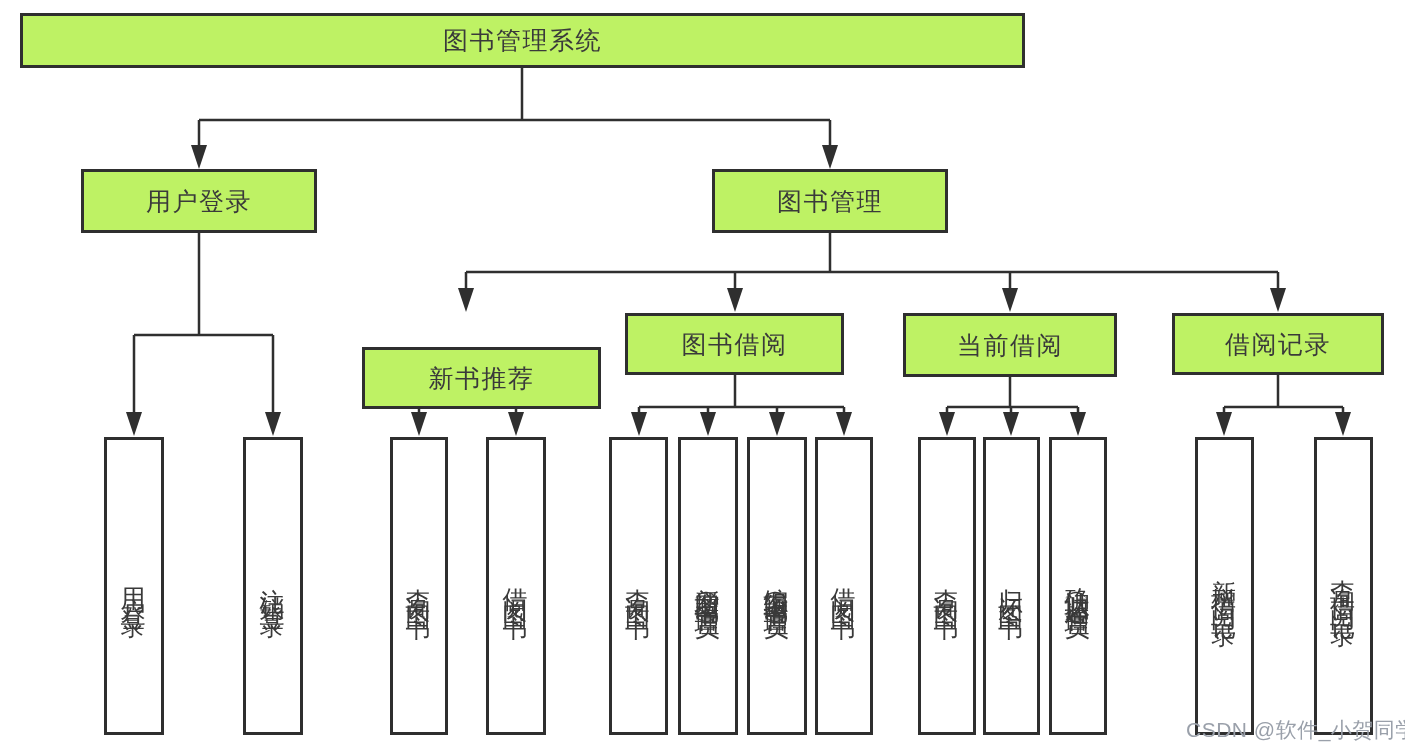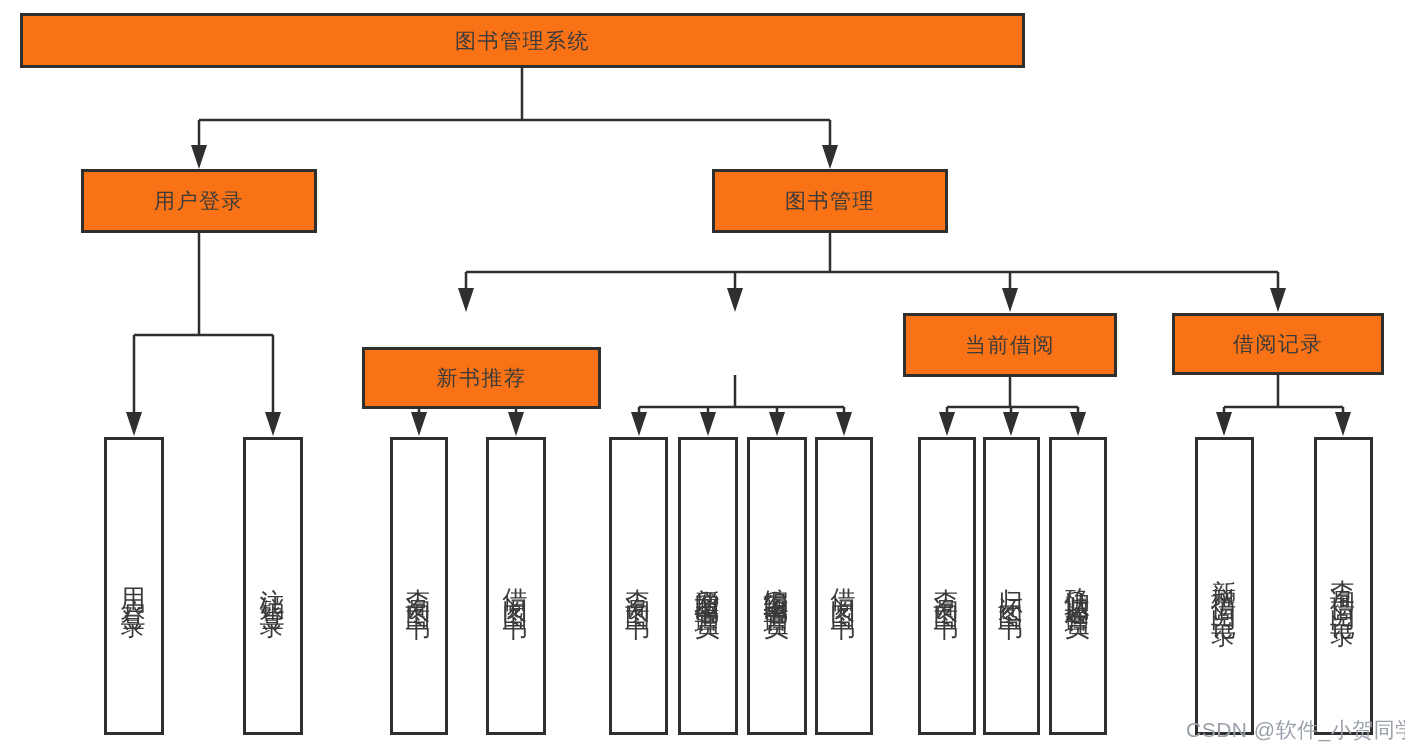--- a/index.html
+++ b/index.html
@@ -14,26 +14,26 @@
   #connectors {
     position: absolute;
     left: 0; top: 0;
     width: 1405px; height: 747px;
     z-index: 1;
   }
   .hbox {
     position: absolute;
     box-sizing: border-box;
     border: 3px solid #2f2f2f;
-    background: #f97316;
+    background: #bef264;
     display: flex;
     align-items: center;
     justify-content: center;
     color: #3a3a3a;
-    font-size: 21px;
+    font-size: 25px;
     letter-spacing: 1.5px;
     z-index: 2;
   }
   .vbox {
     position: absolute;
     box-sizing: border-box;
     border: 3px solid #2f2f2f;
     background: #ffffff;
     display: flex;
     align-items: center;
@@ -95,20 +95,21 @@
       <polygon points="1335,412 1351,412 1343,436"></polygon>
     </g>
   </svg>
 
   <div class="hbox" style="left:20px; top:13px; width:1005px; height:55px;">图书管理系统</div>
 
   <div class="hbox" style="left:81px; top:169px; width:236px; height:64px;">用户登录</div>
   <div class="hbox" style="left:712px; top:169px; width:236px; height:64px;">图书管理</div>
 
   <div class="hbox" style="left:362px; top:313px; width:239px; height:62px;margin-top:34px;">新书推荐</div>
+  <div class="hbox" style="left:625px; top:313px; width:219px; height:62px;">图书借阅</div>
   <div class="hbox" style="left:903px; top:313px; width:214px; height:64px;">当前借阅</div>
   <div class="hbox" style="left:1172px; top:313px; width:212px; height:62px;">借阅记录</div>
 
   <div class="vbox" style="left:104px; width:60px;">用户登录</div>
   <div class="vbox" style="left:243px; width:60px;">注销登录</div>
 
   <div class="vbox" style="left:390px; width:58px;">查询图书</div>
   <div class="vbox" style="left:486px; width:60px;">借阅图书</div>
 
   <div class="vbox" style="left:609px; width:59px;">查询图书</div>

